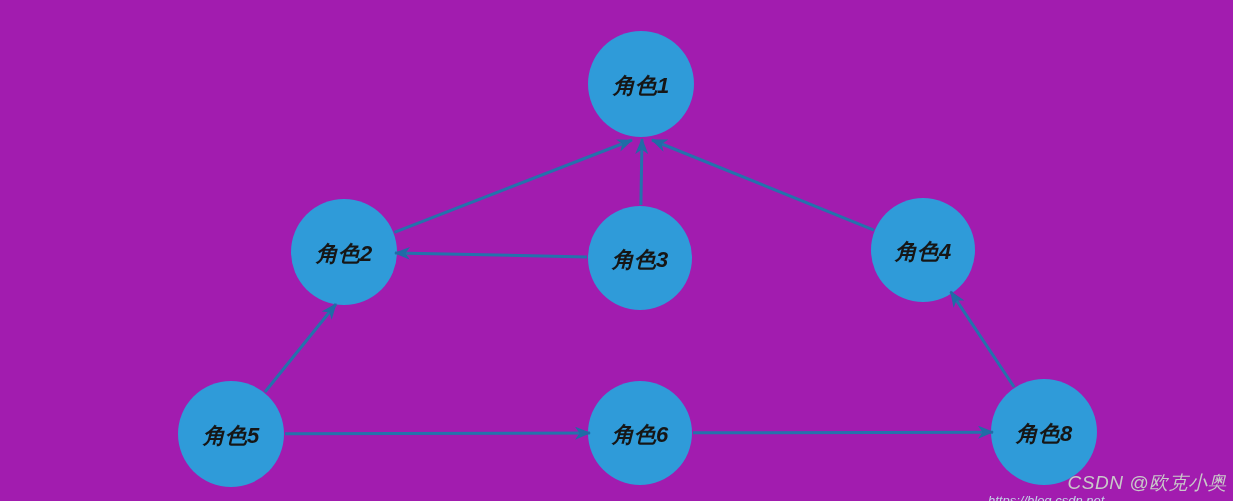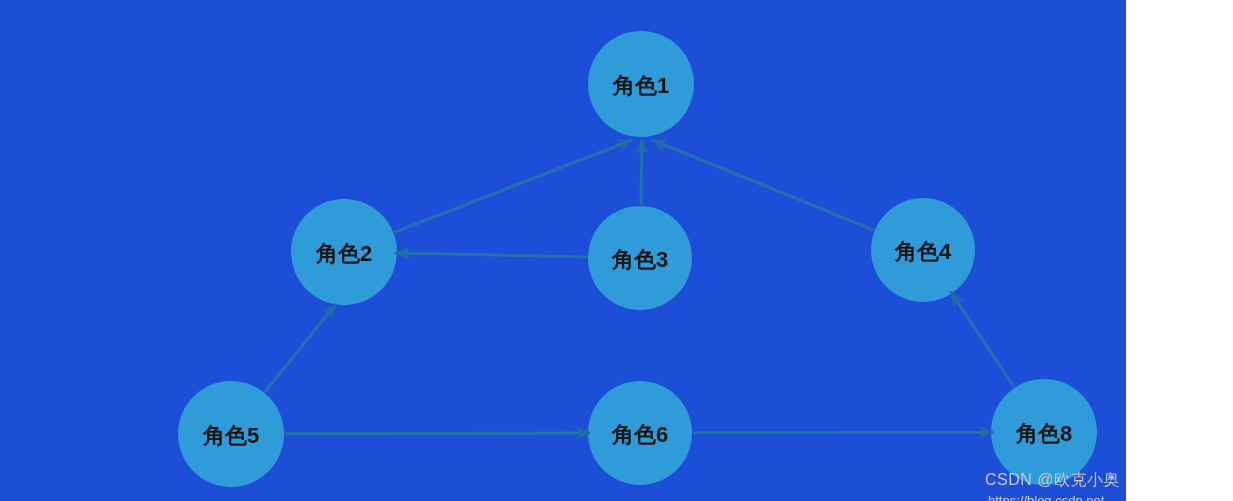--- a/index.html
+++ b/index.html
@@ -1,33 +1,34 @@
 <!DOCTYPE html>
 <html><head>
 <meta charset="utf-8">
 <style>
   html,body{margin:0;padding:0;background:#ffffff;}
   .stage{
     position:relative;
-    width:1126px;height:501px;
-    background:#1d4ed8;
+    width:1233px;height:501px;
+    background:#a21caf;
     overflow:hidden;
     font-family:"Liberation Sans", sans-serif;
+    font-style:italic;
   }
   svg{display:block;}
   .node-label{
     font-family:"Liberation Sans", sans-serif;
     font-weight:700;
     font-size:22px;
   }
   .wm{
     position:absolute;
     right:6px;
     top:470px;
-    font-size:16px;
+    font-size:19px;
     color:#c9c9c9;
     letter-spacing:0.5px;
     white-space:nowrap;
   }
   .wm-sub{
     position:absolute;
     left:988px;
     top:493px;
     font-size:13px;
     color:#c3d4e6;

